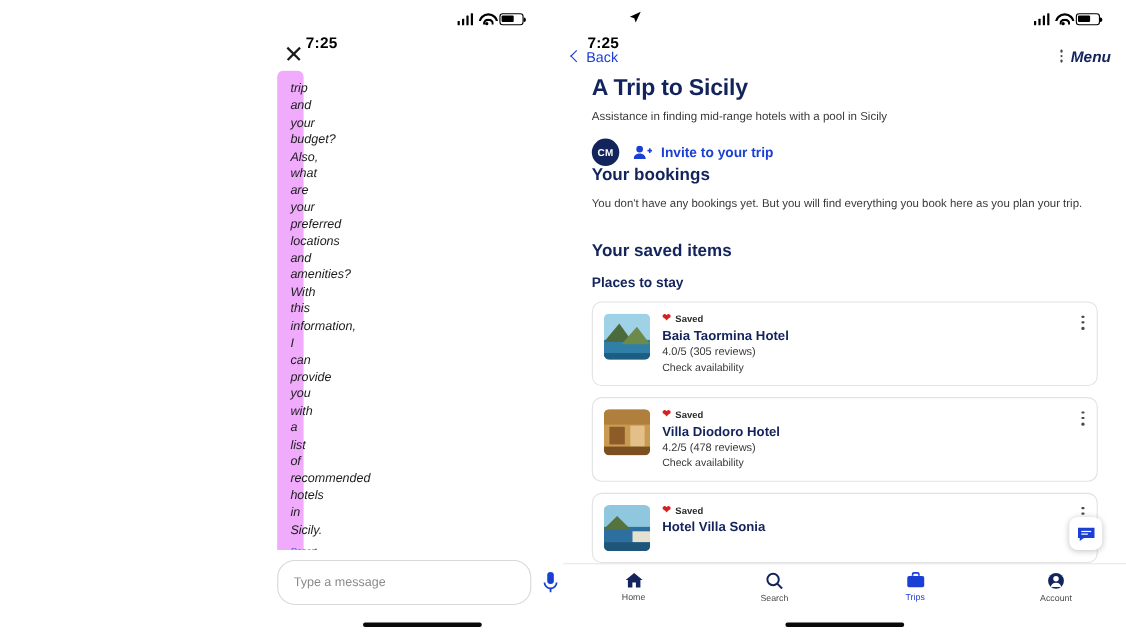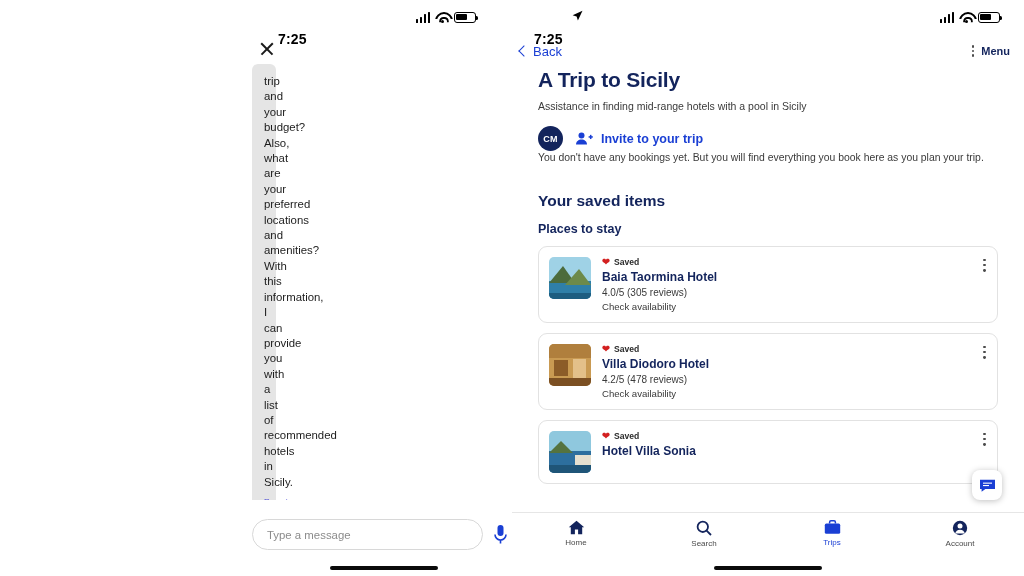--- a/index.html
+++ b/index.html
@@ -95,46 +95,47 @@
   }
   .close-x::before { transform: rotate(45deg); }
   .close-x::after  { transform: rotate(-45deg); }
 
   .chat-scroll {
     position: absolute;
     left: 0; right: 0; top: 64px; bottom: 76px;
     overflow: hidden;
   }
   .bubble-ai {
-    background: #e5e5e5;
+    background: #f0abfc;
     border-radius: 6px;
     padding: 10px 12px 8px 12px;
     font-size: 11.4px;
     line-height: 15.4px;
     color: #1c1c1c;
     position: relative;
+    font-style: italic;
   }
   .bubble-ai p { margin-bottom: 12px; }
   .bubble-ai p:last-of-type { margin-bottom: 4px; }
   .report {
     text-align: right;
     font-size: 8px;
     color: #4a4ad6;
     text-decoration: underline;
     margin-top: 4px;
   }
 
   .composer {
     position: absolute;
     left: 252px; right: 0; bottom: 26px;
     display: flex; align-items: center; gap: 10px;
   }
   .composer-input {
     flex: 1;
-    height: 31px;
+    height: 41px;
     border: 1px solid #d8d8d8;
     border-radius: 16px;
     background: #fff;
     font-size: 11.4px;
     color: #8b8b8b;
     padding: 0 14px;
     display: flex; align-items: center;
   }
   .mic {
     width: 15px; height: 22px;
@@ -159,21 +160,21 @@
   .chev-left {
     width: 8px; height: 8px;
     border-left: 1.8px solid #1a3fd4;
     border-bottom: 1.8px solid #1a3fd4;
     transform: rotate(45deg);
     margin-right: 1px;
   }
   .menu-group { display: flex; align-items: center; gap: 7px; }
   .kebab { display: flex; flex-direction: column; gap: 2px; align-items: center; }
   .kebab i { width: 2.6px; height: 2.6px; border-radius: 50%; background: #4b4b4b; display: block; }
-  .menu-label { color: #13245c; font-size: 11px; font-weight: bold; }
+  .menu-label { color: #13245c; font-size: 14px; font-weight: bold; font-style: italic; }
 
   .trip-body {
     position: absolute;
     left: 0; right: 0; top: 68px; bottom: 64px;
     padding: 0 26px;
     overflow: hidden;
   }
   .trip-title {
     font-size: 21px;
     color: #13245c;
@@ -380,20 +381,21 @@
               <circle cx="5.5" cy="3.6" r="3" fill="#1a3fd4"></circle>
               <path d="M0 12.5c0-3 2.5-5 5.5-5s5.5 2 5.5 5z" fill="#1a3fd4"></path>
               <rect x="12.6" y="4.2" width="4.2" height="1.5" fill="#1a3fd4"></rect>
               <rect x="13.95" y="2.85" width="1.5" height="4.2" fill="#1a3fd4"></rect>
             </svg>
           </span>
           <span>Invite to your trip</span>
         </div>
       </div>
 
+      <div class="section-h">Your bookings</div>
       <div class="section-p">You don't have any bookings yet. But you will find everything you book here as you plan your trip.</div>
 
       <div class="saved-h">Your saved items</div>
       <div class="places-h">Places to stay</div>
 
       <div class="card">
         <div class="card-thumb">
           <svg width="42" height="42" viewBox="0 0 42 42">
             <rect width="42" height="42" fill="#9fd2e6"></rect>
             <rect y="24" width="42" height="18" fill="#2f7fa8"></rect>

